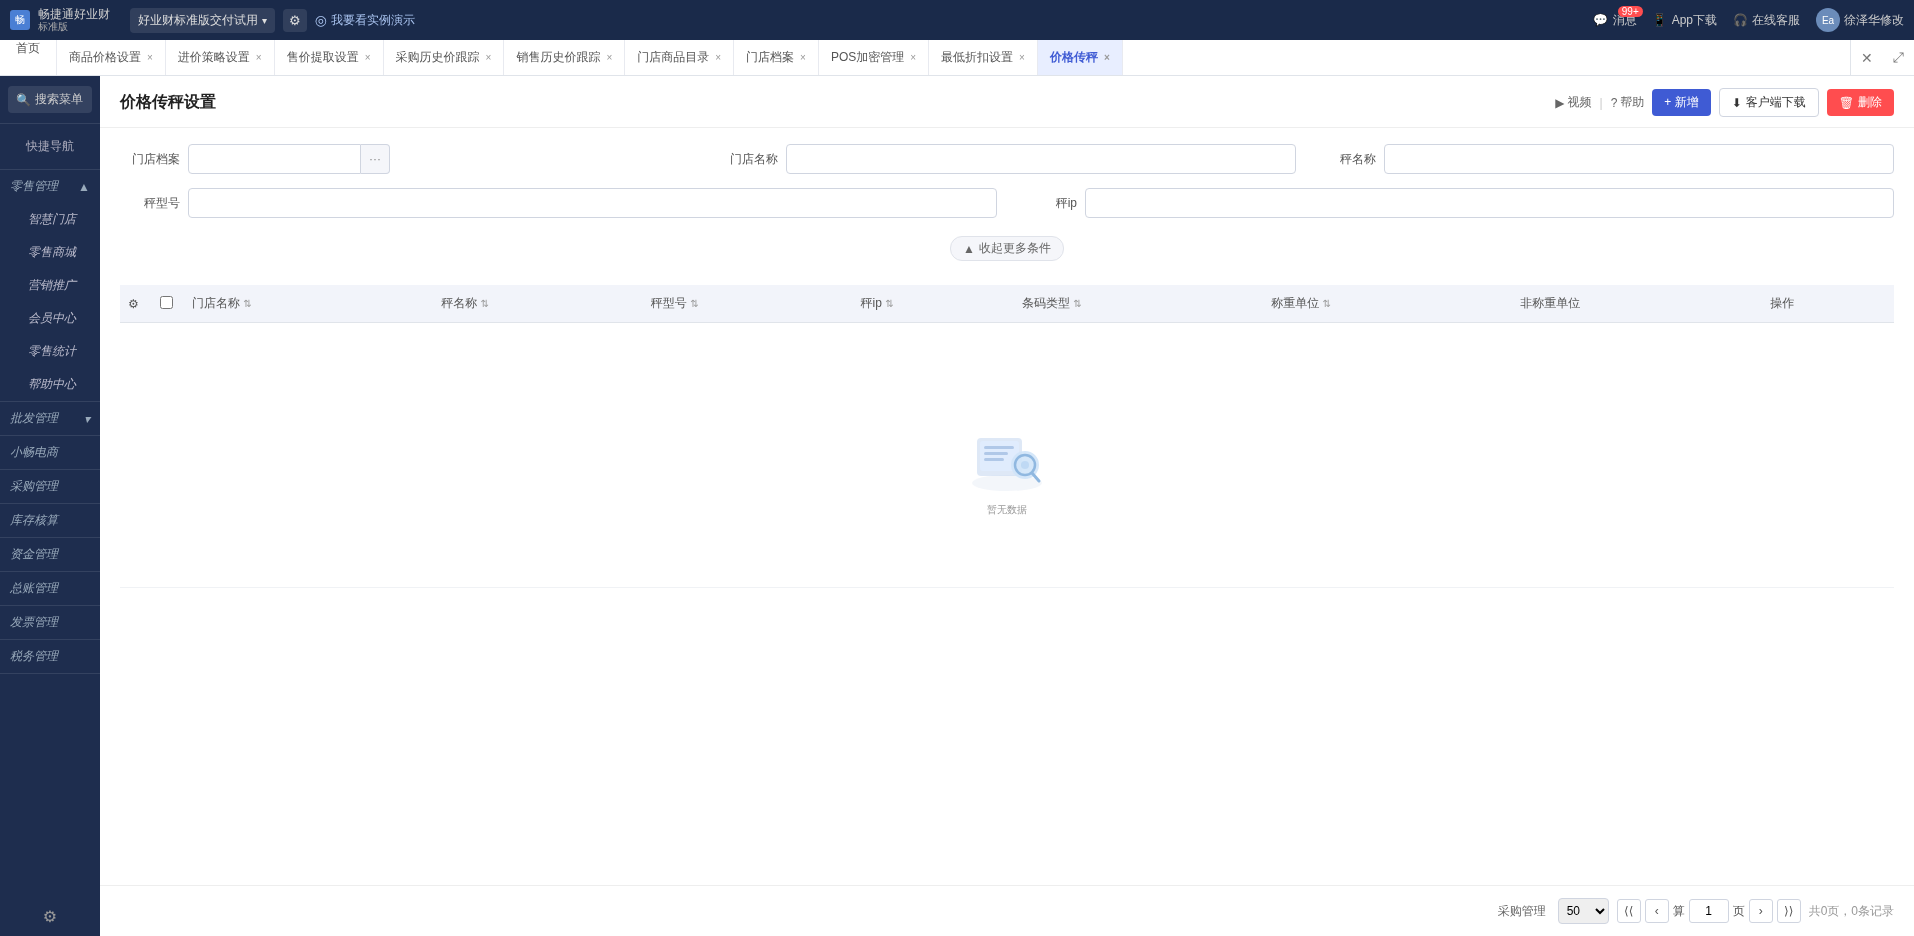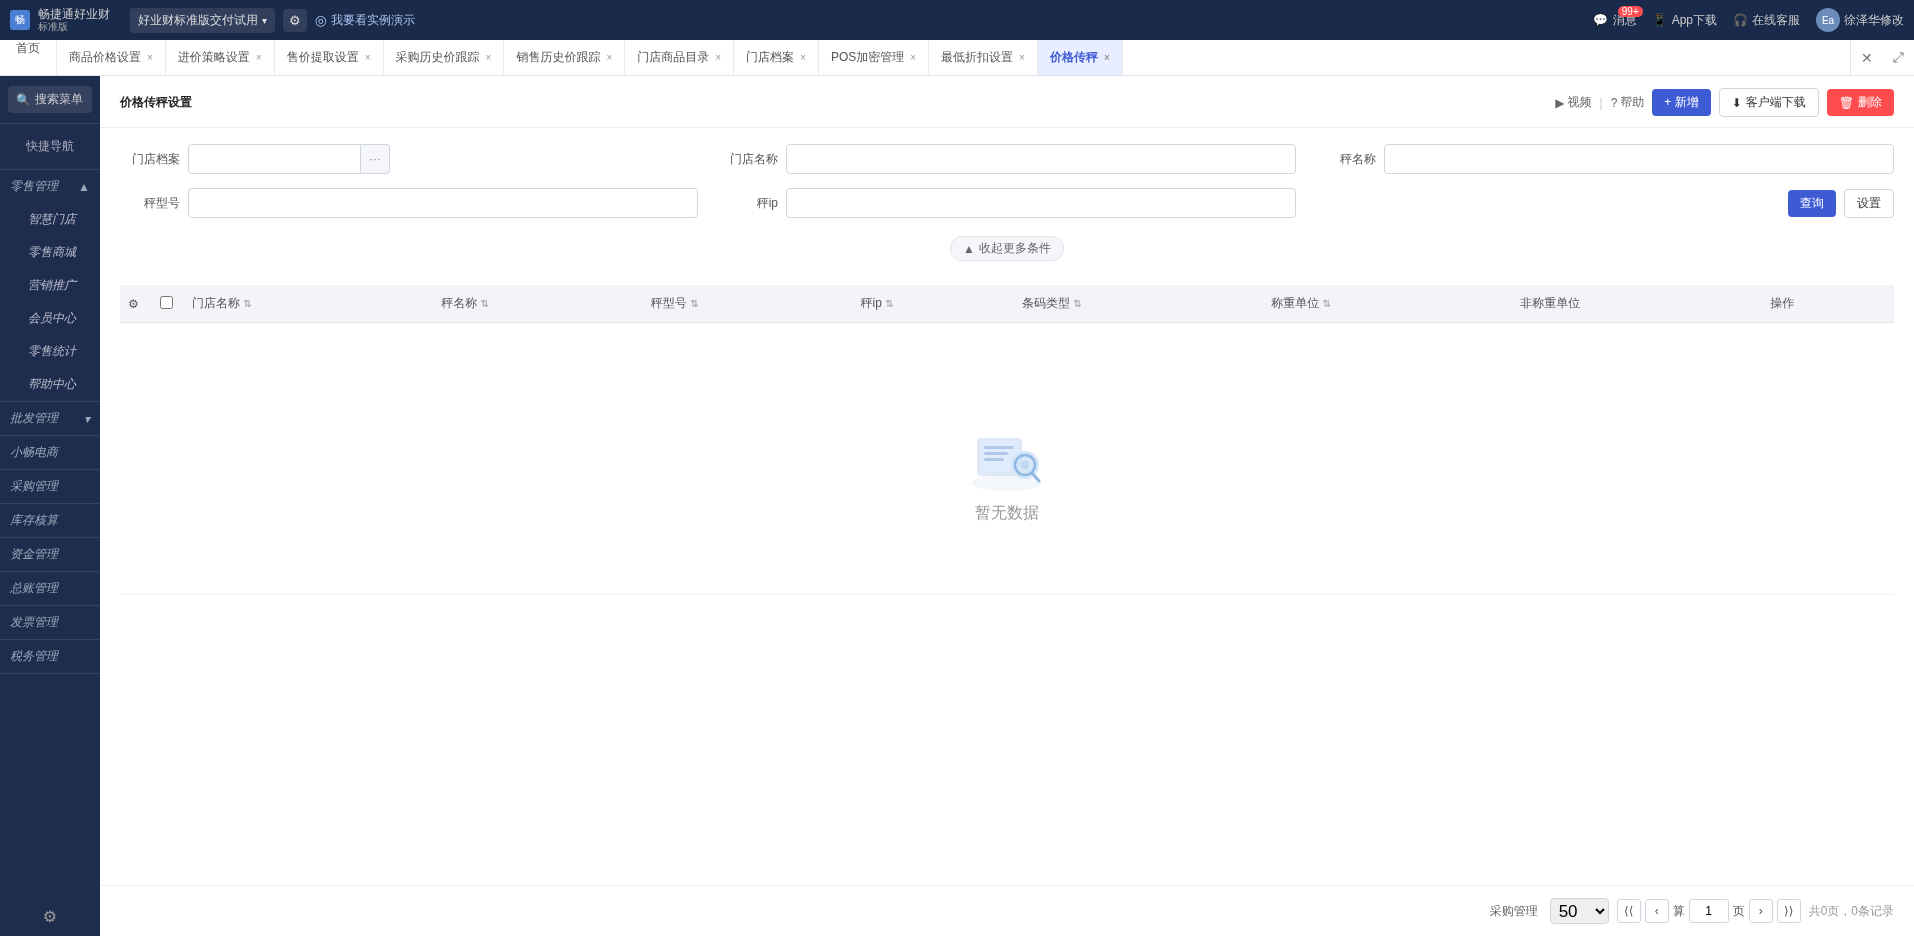--- a/index.html
+++ b/index.html
@@ -43,21 +43,21 @@
     .sidebar-nav-item { padding: 8px 10px; font-size: 12px; color: #aab; cursor: pointer; text-align: center; }
     .sidebar-section { border-bottom: 1px solid rgba(255,255,255,0.1); font-style: italic; }
     .sidebar-section-header { display: flex; align-items: center; justify-content: space-between; padding: 8px 10px; font-size: 12px; color: #9ab; cursor: pointer; }
     .sidebar-menu-item { padding: 8px 10px 8px 14px; font-size: 12px; color: #bbc; cursor: pointer; text-align: center; }
     .sidebar-bottom { margin-top: auto; padding: 10px; display: flex; justify-content: center; }
     .sidebar-settings-btn { color: #999; cursor: pointer; font-size: 16px; }
 
     
     .content-area { flex: 1; overflow: auto; background: #fff; display: flex; flex-direction: column; }
     .page-header { padding: 12px 20px 10px; display: flex; align-items: center; justify-content: space-between; border-bottom: 1px solid #eee; }
-    .page-title { font-size: 12px; font-weight: bold; color: #222; }
+    .page-title { font-size: 16px; font-weight: bold; color: #222; }
     .page-actions { display: flex; align-items: center; gap: 8px; }
     .page-action-link { display: flex; align-items: center; gap: 3px; color: #666; font-size: 12px; cursor: pointer; }
     .divider-v { color: #ccc; font-size: 12px; }
     .btn { display: inline-flex; align-items: center; gap: 4px; padding: 5px 12px; border-radius: 4px; font-size: 12px; cursor: pointer; border: none; }
     .btn-primary { background: #3f5bd4; color: #fff; align-items: flex-end; }
     .btn-default { background: #fff; color: #333; border: 1px solid #d0d5e0; }
     .btn-danger { background: #ff4d4f; color: #fff; }
 
     
     .search-form { padding: 16px 20px; background: #fff; }
@@ -74,26 +74,26 @@
     
     .table-container { padding: 0 20px; flex: 1; }
     .data-table { width: 100%; border-collapse: collapse; }
     .data-table thead tr { background: #f2f4fa; }
     .data-table th { padding: 10px 8px; text-align: left; font-size: 12px; color: #555; font-weight: normal; border-bottom: 1px solid #e0e4ea; white-space: nowrap; }
     .data-table td { padding: 10px 8px; font-size: 12px; color: #333; border-bottom: 1px solid #f0f2f5; }
     .table-checkbox-col { width: 32px; text-align: center; }
     .table-settings-col { width: 32px; text-align: center; }
     .sort-icon { font-size: 10px; color: #999; }
     .empty-state { display: flex; flex-direction: column; align-items: center; justify-content: center; padding: 80px 0 60px; }
-    .empty-text { font-size: 16px; color: #999; }
+    .empty-text { font-size: 10px; color: #999; }
 
     
     .pagination-bar { display: flex; align-items: center; justify-content: flex-end; gap: 8px; padding: 12px 20px; border-top: 1px solid #eee; background: #fff; flex-shrink: 0; }
     .pagination-info { font-size: 12px; color: #666; margin-right: 4px; }
-    .page-size-select { height: 26px; border: 1px solid #d0d5e0; border-radius: 4px; padding: 0 4px; font-size: 17px; }
+    .page-size-select { height: 26px; border: 1px solid #d0d5e0; border-radius: 4px; padding: 0 4px; font-size: 12px; }
     .pagination-nav { display: flex; align-items: center; gap: 4px; }
     .page-nav-btn { width: 24px; height: 24px; display: flex; align-items: center; justify-content: center; border: 1px solid #d0d5e0; border-radius: 3px; cursor: pointer; font-size: 12px; color: #555; background: #fff; }
     .page-input-area { display: flex; align-items: center; gap: 4px; font-size: 12px; color: #555; }
     .page-input { width: 40px; height: 24px; border: 1px solid #d0d5e0; border-radius: 3px; text-align: center; font-size: 12px; }
     .total-info { font-size: 12px; color: #999; }
 
     
     .empty-svg { width: 100px; height: 90px; }
   </style>
 </head>
@@ -338,24 +338,20 @@
           </div>
         </div>
         <div class="form-row">
           <div class="form-item">
             <label class="form-label">秤型号</label>
             <input type="text" class="form-input" style="">
           </div>
           <div class="form-item">
             <label class="form-label">秤ip</label>
             <input type="text" class="form-input" style="">
-          </div>
-          <div class="form-item" style="flex:1;justify-content:flex-end;gap:8px;">
-            <button class="btn btn-primary">查询</button>
-            <button class="btn btn-default">设置</button>
           </div>
         </div>
         <div class="collapse-row">
           <div class="collapse-btn">
             <span>▲</span>
             <span>收起更多条件</span>
           </div>
         </div>
       </div>
 

